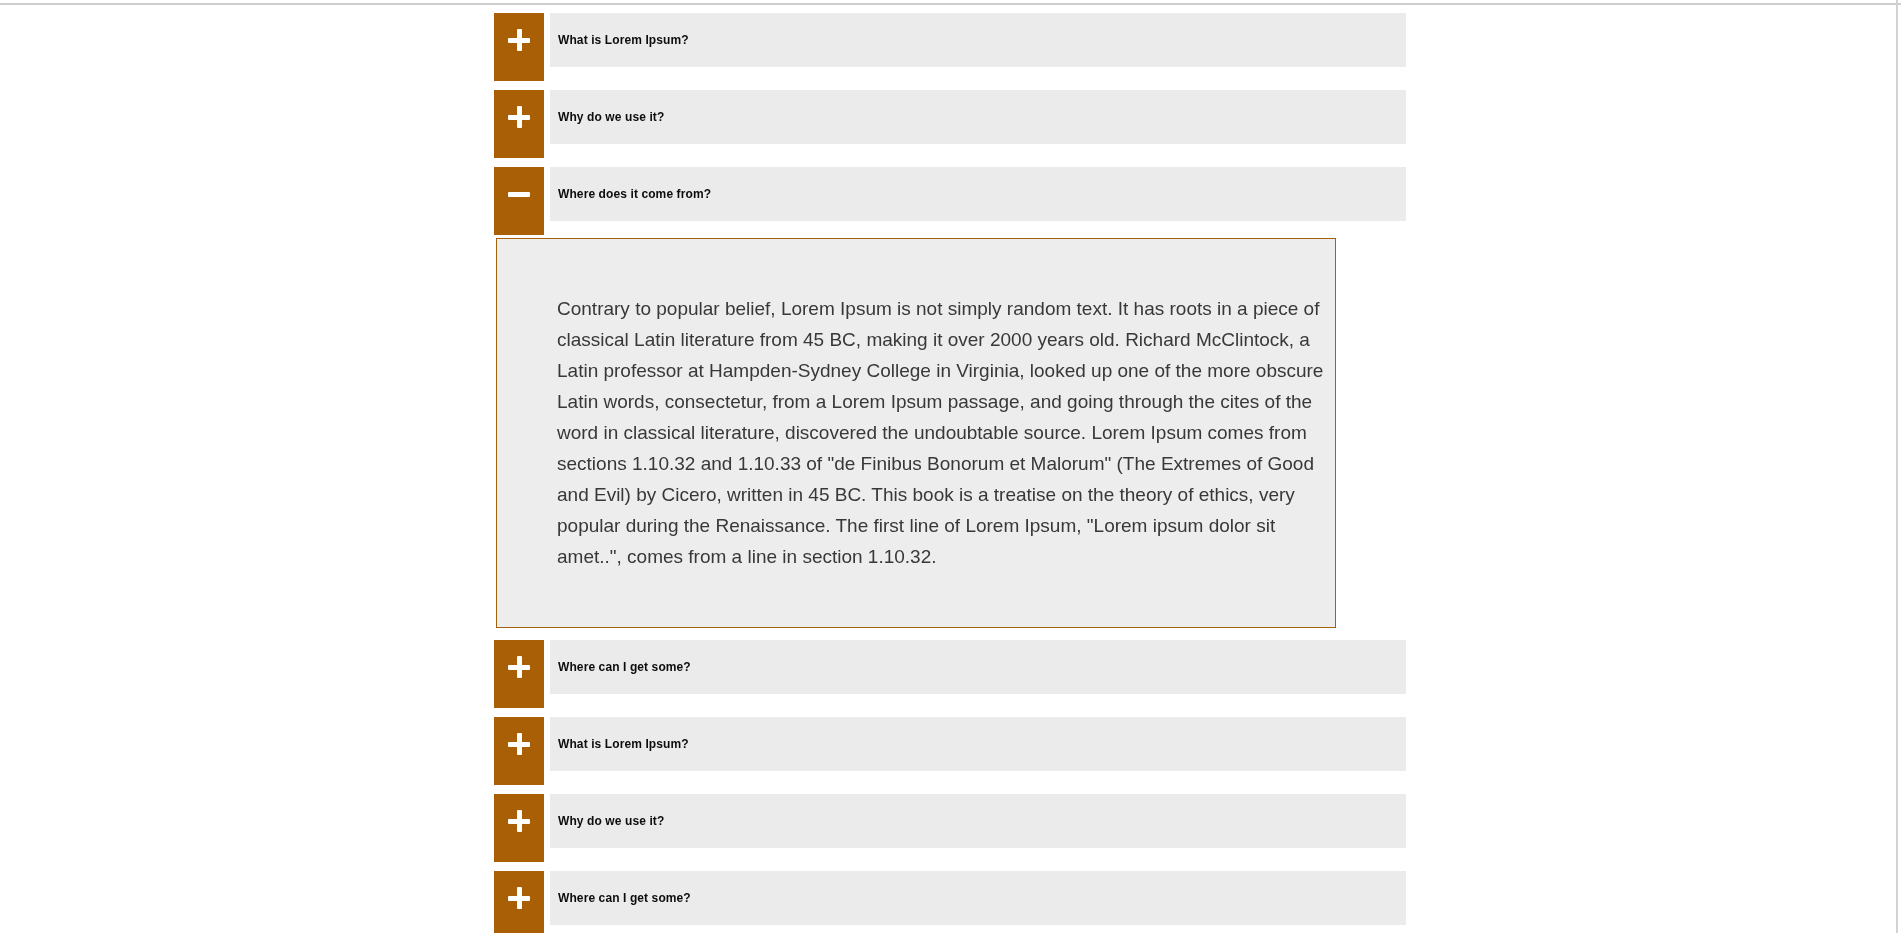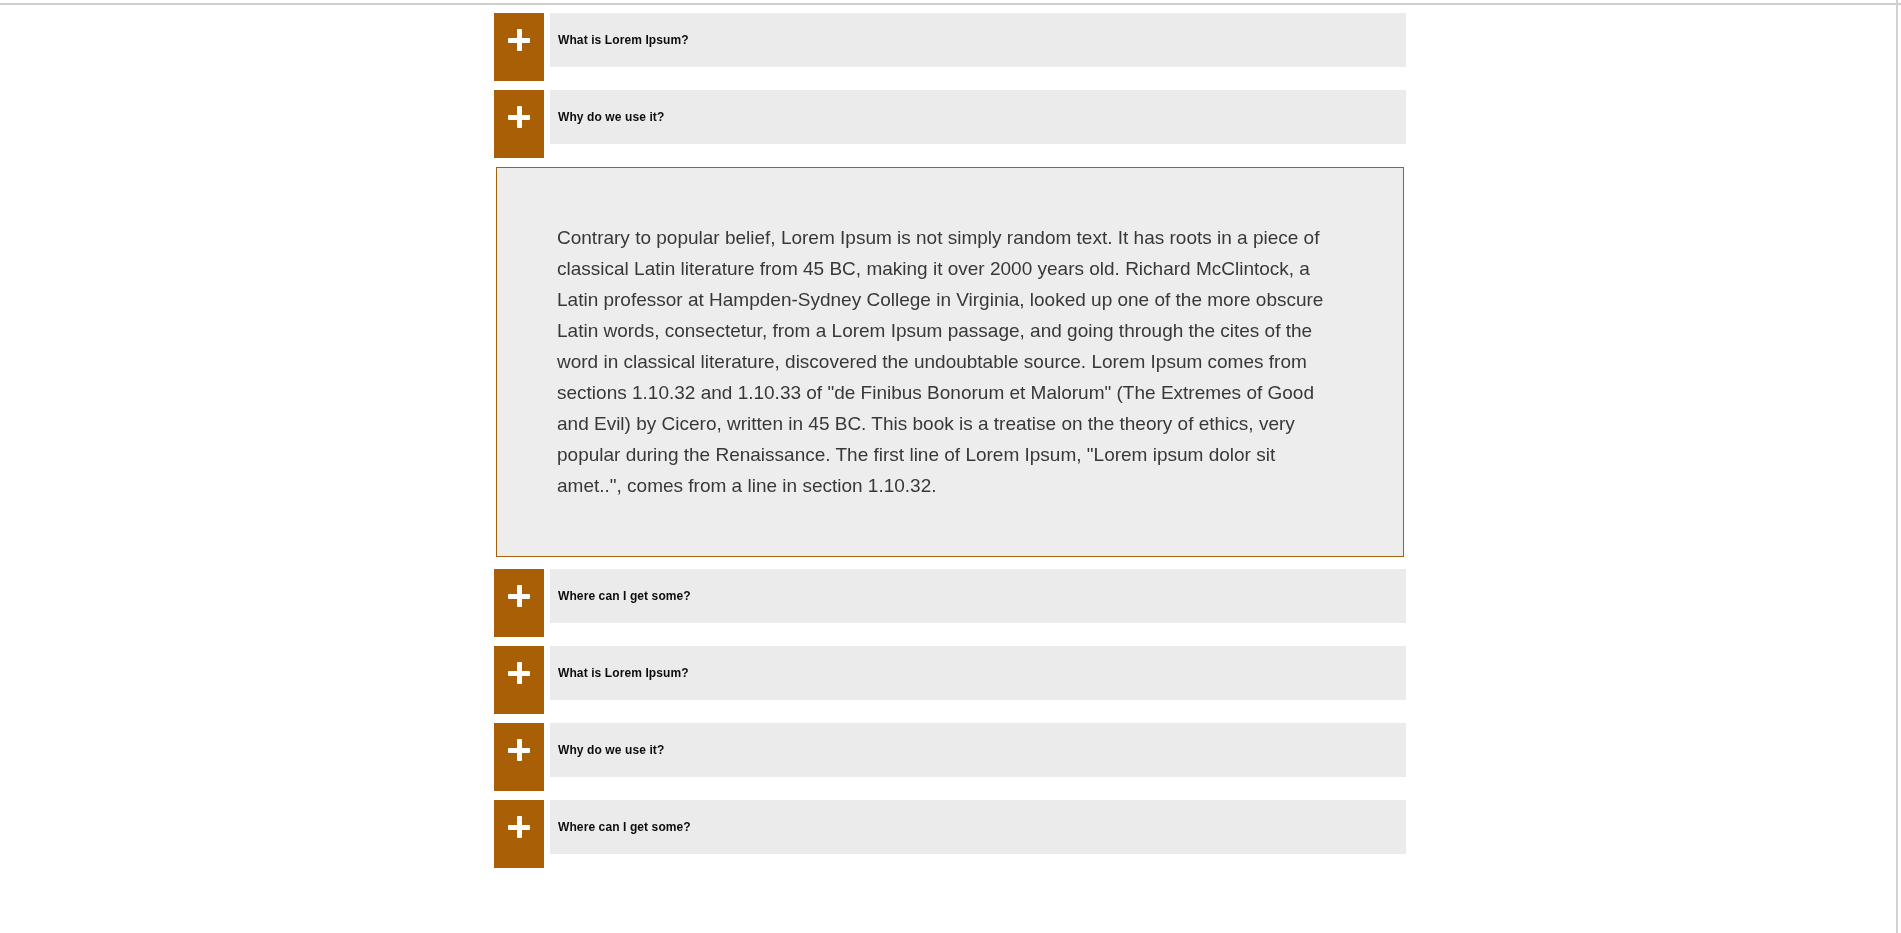--- a/index.html
+++ b/index.html
@@ -85,21 +85,21 @@
   .acc-title {
     margin: 0;
     font-size: 12px;
     font-weight: 700;
     color: #0d0d0d;
     letter-spacing: 0.1px;
   }
   .acc-panel {
     margin-top: 17px;
     margin-left: 2px;
-    width: 908px;
+    width: 840px;
     height: 390px;
     box-sizing: border-box;
     border: 1px solid #a5600a;
     background: #ededed;
     padding: 54px 60px 0 60px;
     overflow: hidden;
   }
   .acc-body {
     margin: 0;
     width: 782px;
@@ -139,20 +139,30 @@
               <i class="bar-v"></i>
             </span>
         </button>
         <div class="acc-bar">
           <h3 class="acc-title">Why do we use it?</h3>
         </div>
       </div>
     </section>
 
     <section class="acc-item expanded">
+      <div class="acc-header">
+        <button class="acc-btn">
+          <span class="toggle-icon minus">
+              <i class="bar-h"></i>
+            </span>
+        </button>
+        <div class="acc-bar">
+          <h3 class="acc-title">Where does it come from?</h3>
+        </div>
+      </div>
       <div class="acc-panel">
         <p class="acc-body">Contrary to popular belief, Lorem Ipsum is not simply random text. It has roots in a piece of classical Latin literature from 45 BC, making it over 2000 years old. Richard McClintock, a Latin professor at Hampden-Sydney College in Virginia, looked up one of the more obscure Latin words, consectetur, from a Lorem Ipsum passage, and going through the cites of the word in classical literature, discovered the undoubtable source. Lorem Ipsum comes from sections 1.10.32 and 1.10.33 of "de Finibus Bonorum et Malorum" (The Extremes of Good and Evil) by Cicero, written in 45 BC. This book is a treatise on the theory of ethics, very popular during the Renaissance. The first line of Lorem Ipsum, "Lorem ipsum dolor sit amet..", comes from a line in section 1.10.32.</p>
       </div>
     </section>
 
     <section class="acc-item">
       <div class="acc-header">
         <button class="acc-btn">
           <span class="toggle-icon plus">
               <i class="bar-h"></i>

